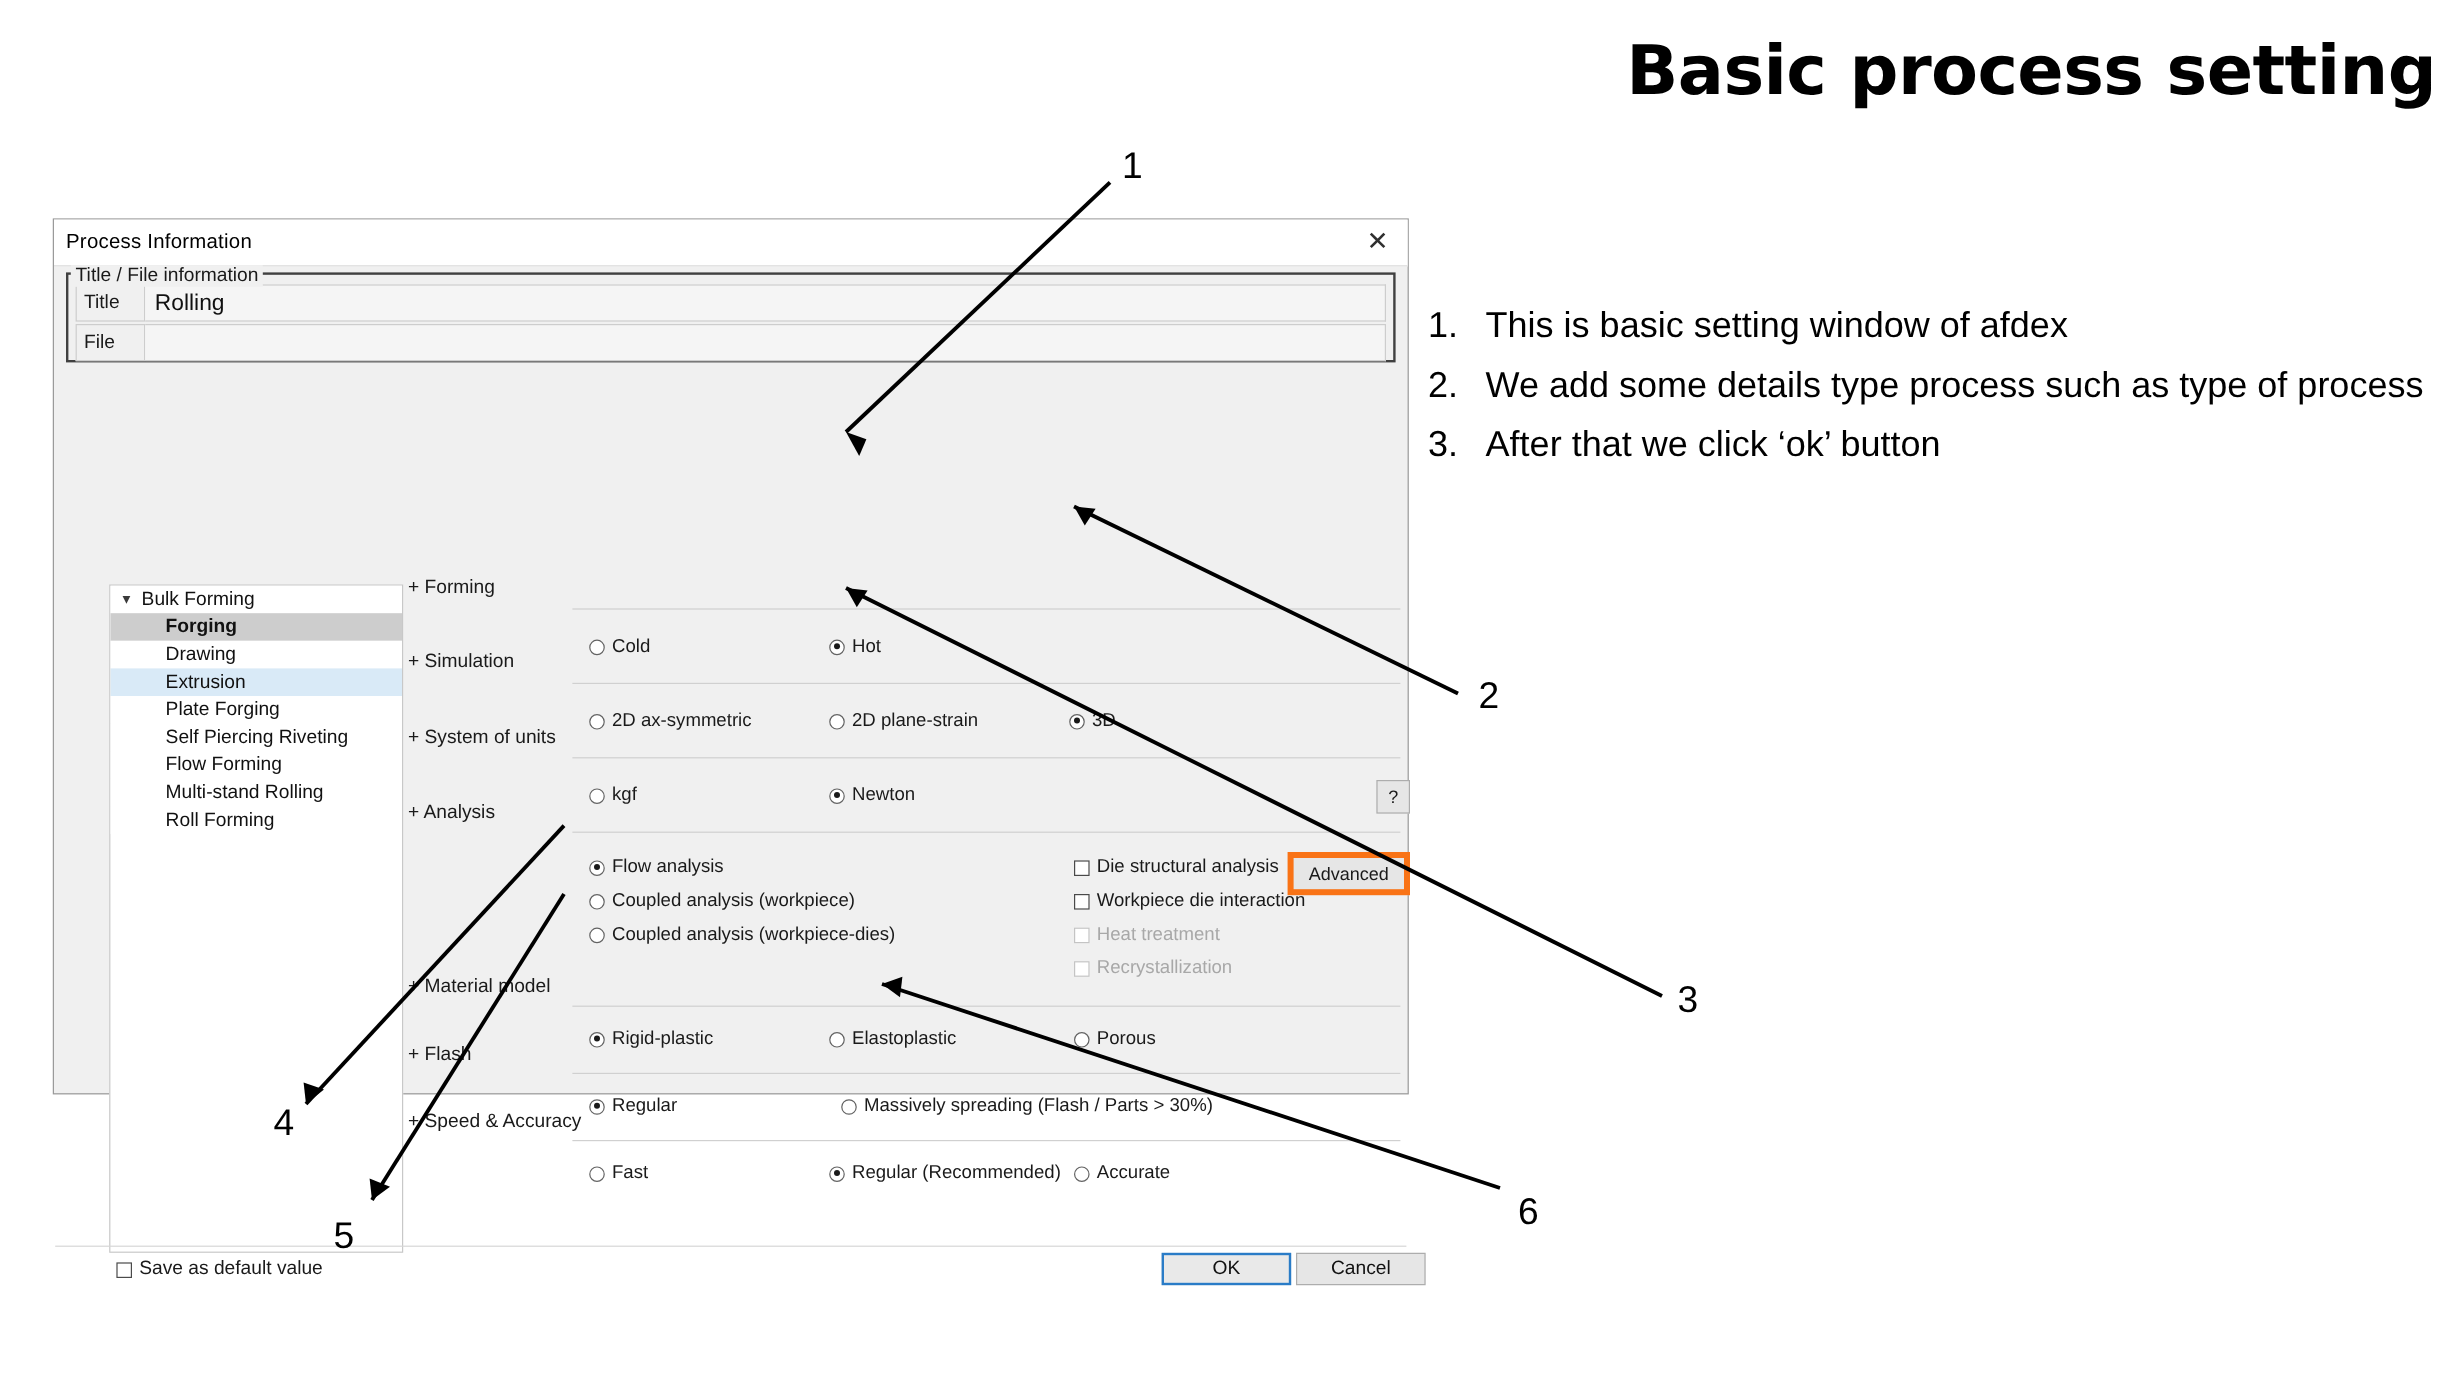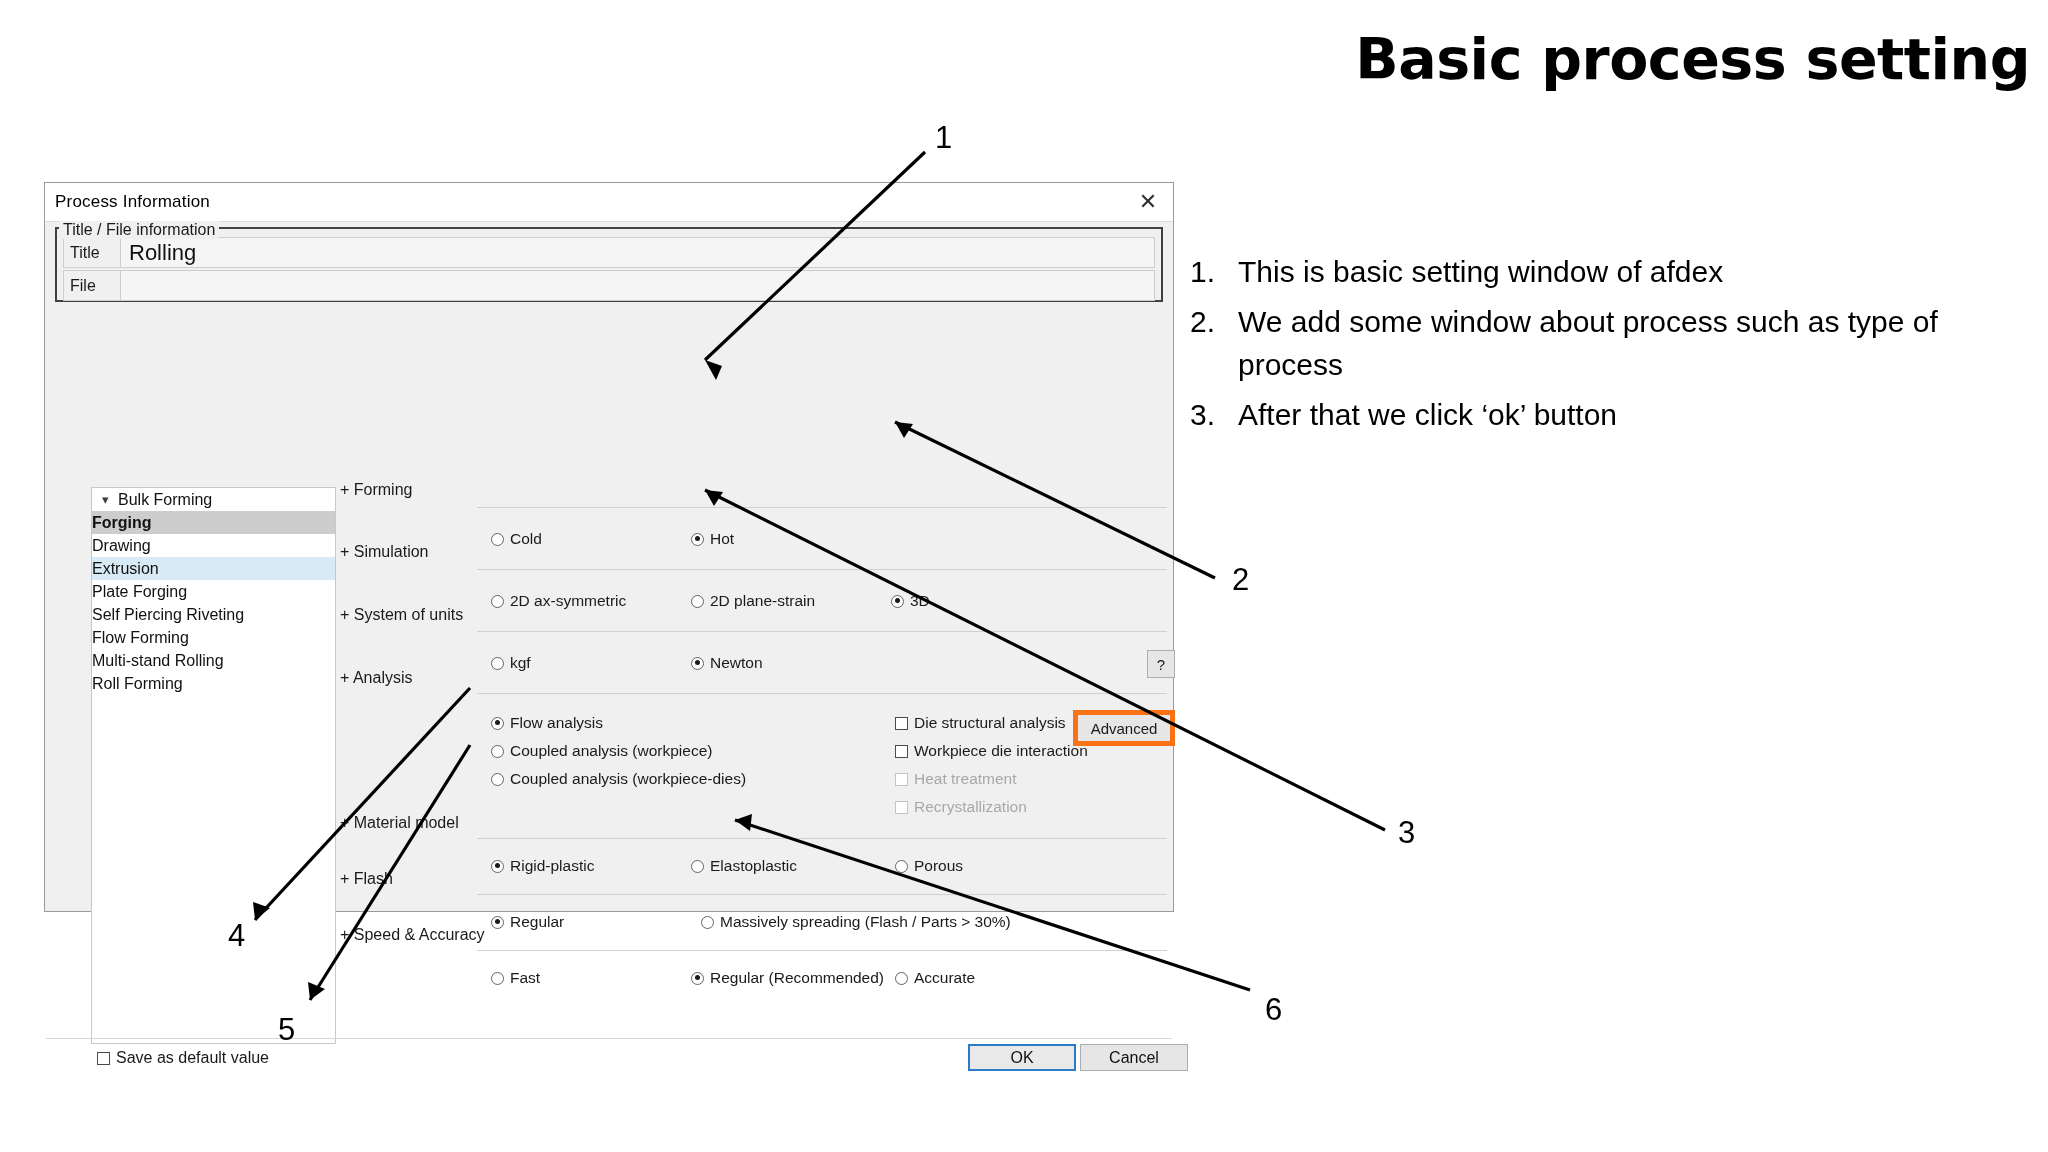--- a/index.html
+++ b/index.html
@@ -53,37 +53,37 @@
   .tf-row{display:flex;height:31px;margin:8px 6px 0 6px;}
   .tf-row.second{margin-top:2px;}
   .tf-label{
     width:58px;flex:0 0 58px;border:1px solid #cdcdcd;background:#f0f0f0;
     box-sizing:border-box;display:flex;align-items:center;
     padding-left:6px;font-size:16px;color:#1a1a1a;
   }
   .tf-input{
     flex:1;border:1px solid #cdcdcd;border-left:none;background:#f5f5f5;
     box-sizing:border-box;display:flex;align-items:center;
-    padding-left:8px;font-size:22px;color:#111;
+    padding-left:8px;font-size:19px;color:#111;
   }
   
   .tree{
     position:absolute;left:46px;top:304px;width:245px;height:557px;
     border:1px solid #c8c8c8;background:#ffffff;box-sizing:border-box;
     overflow:hidden;font-size:16px;color:#111;
   }
   .tree-root{
     display:flex;align-items:center;height:23px;padding-left:10px;background:#fff;
   }
   .tree-caret{
     width:16px;display:inline-block;font-size:13px;color:#3a3a3a;
     font-family:"DejaVu Sans", sans-serif;
   }
   .tree-item{
-    height:23px;display:flex;align-items:center;background:#fff;
+    height:23px;display:flex;align-items:center;padding-left:46px;background:#fff;
   }
   .tree-item.selected{background:#cdcdcd;font-weight:bold;}
   .tree-item.highlight{background:#d9eaf7;}
   
   .sections{position:absolute;left:295px;top:298px;width:140px;}
   .section-label{
     position:absolute;font-size:16px;color:#1a1a1a;white-space:nowrap;
   }
   
   .opts{position:absolute;left:432px;top:296px;width:690px;}
@@ -156,21 +156,21 @@
 
 <div class="slide-title">Basic process setting</div>
 
 <div class="bullets">
   <div class="bullet-row">
     <span class="bullet-num">1.</span>
     <span class="bullet-text">This is basic setting window of afdex</span>
   </div>
   <div class="bullet-row">
     <span class="bullet-num">2.</span>
-    <span class="bullet-text">We add some window about process such as type of process</span>
+    <span class="bullet-text">We add some details type process such as type of process</span>
   </div>
   <div class="bullet-row">
     <span class="bullet-num">3.</span>
     <span class="bullet-text">After that we click ‘ok’ button</span>
   </div>
 </div>
 
 <div class="dialog">
 
   <div class="dlg-titlebar">

